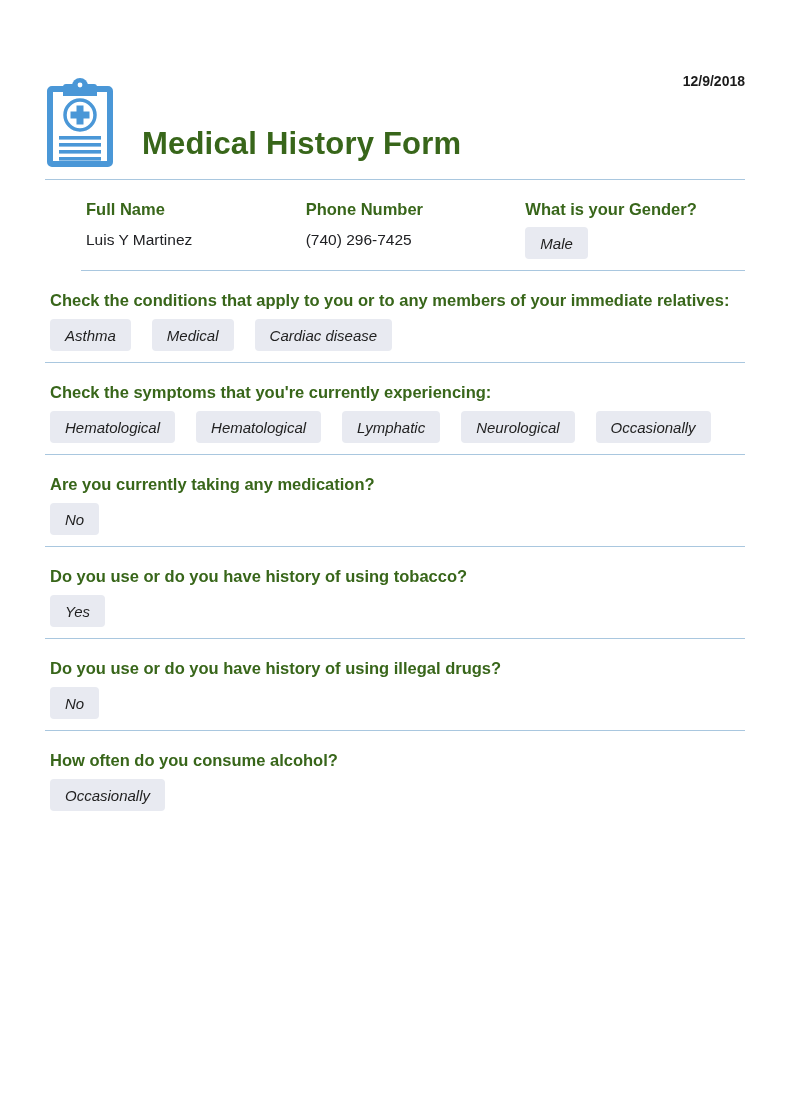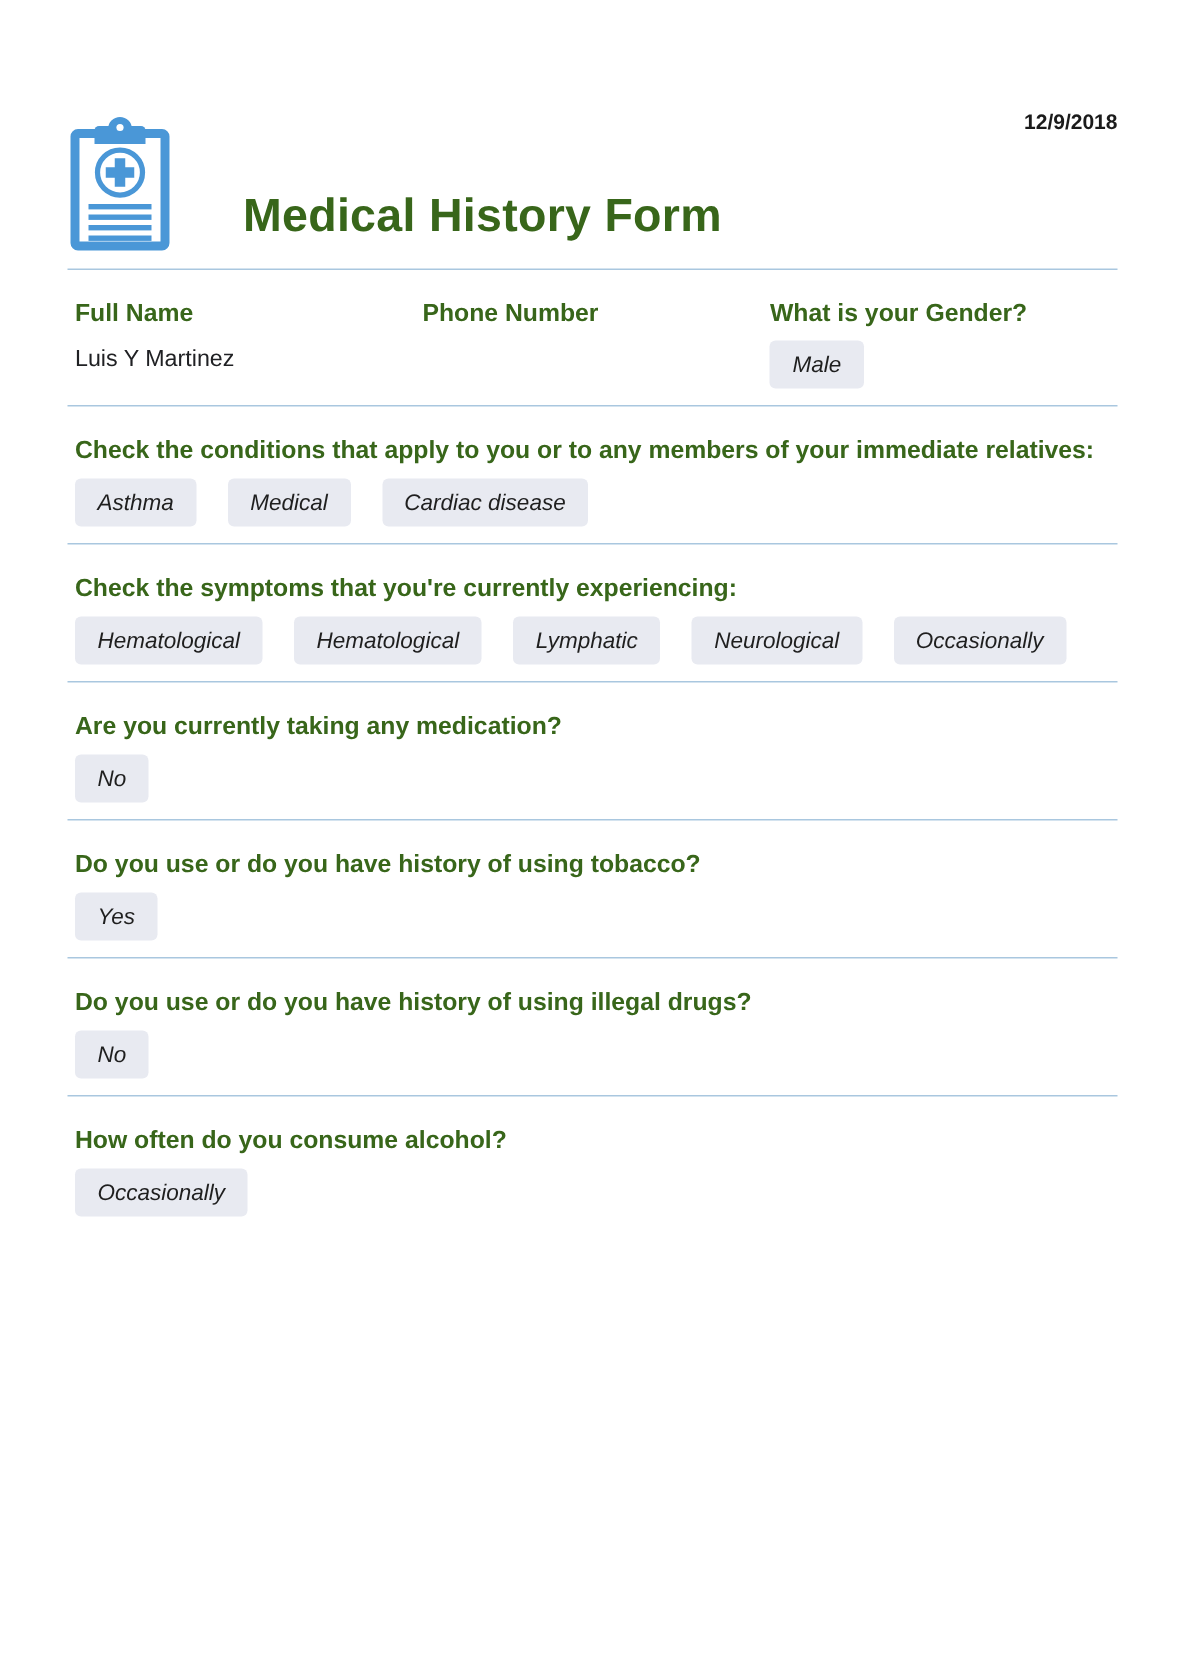--- a/index.html
+++ b/index.html
@@ -17,21 +17,21 @@
   }
   .content {
     padding: 0 45px;
   }
   
   .header {
     position: relative;
     padding-top: 78px;
     display: flex;
     align-items: center;
-    gap: 47px;
+    gap: 27px;
     border-bottom: 1px solid #a9c7df;
     padding-bottom: 11px;
   }
   .form-date {
     position: absolute;
     top: 73px;
     right: 0;
     font-size: 14px;
     font-weight: bold;
     color: #1b1b1b;
@@ -77,20 +77,21 @@
     background: #e8eaf1;
     border-radius: 4px;
     font-size: 15px;
     color: #1f1f1f;
     white-space: nowrap;
   }
   
   .personal-grid {
     display: grid;
     grid-template-columns: 1fr 1fr 1fr;
+    margin-left: 36px;
   }
   .personal-grid .q-label { margin-bottom: 7px; }
 </style>
 </head>
 <body>
 
 <div class="page">
   <div class="content">
 
     <div class="header">
@@ -114,20 +115,21 @@
       <h1 class="form-title">Medical History Form</h1>
     </div>
 
     <div class="section personal-grid">
       <div>
         <div class="q-label">Full Name</div>
         <div class="answer-text">Luis Y Martinez</div>
       </div>
       <div>
         <div class="q-label">Phone Number</div>
+        <div class="answer-text">(740) 296-7425</div>
       </div>
       <div>
         <div class="q-label">What is your Gender?</div>
         <div class="chip-row">
           <span class="chip">Male</span>
         </div>
       </div>
     </div>
 
     <div class="section">

